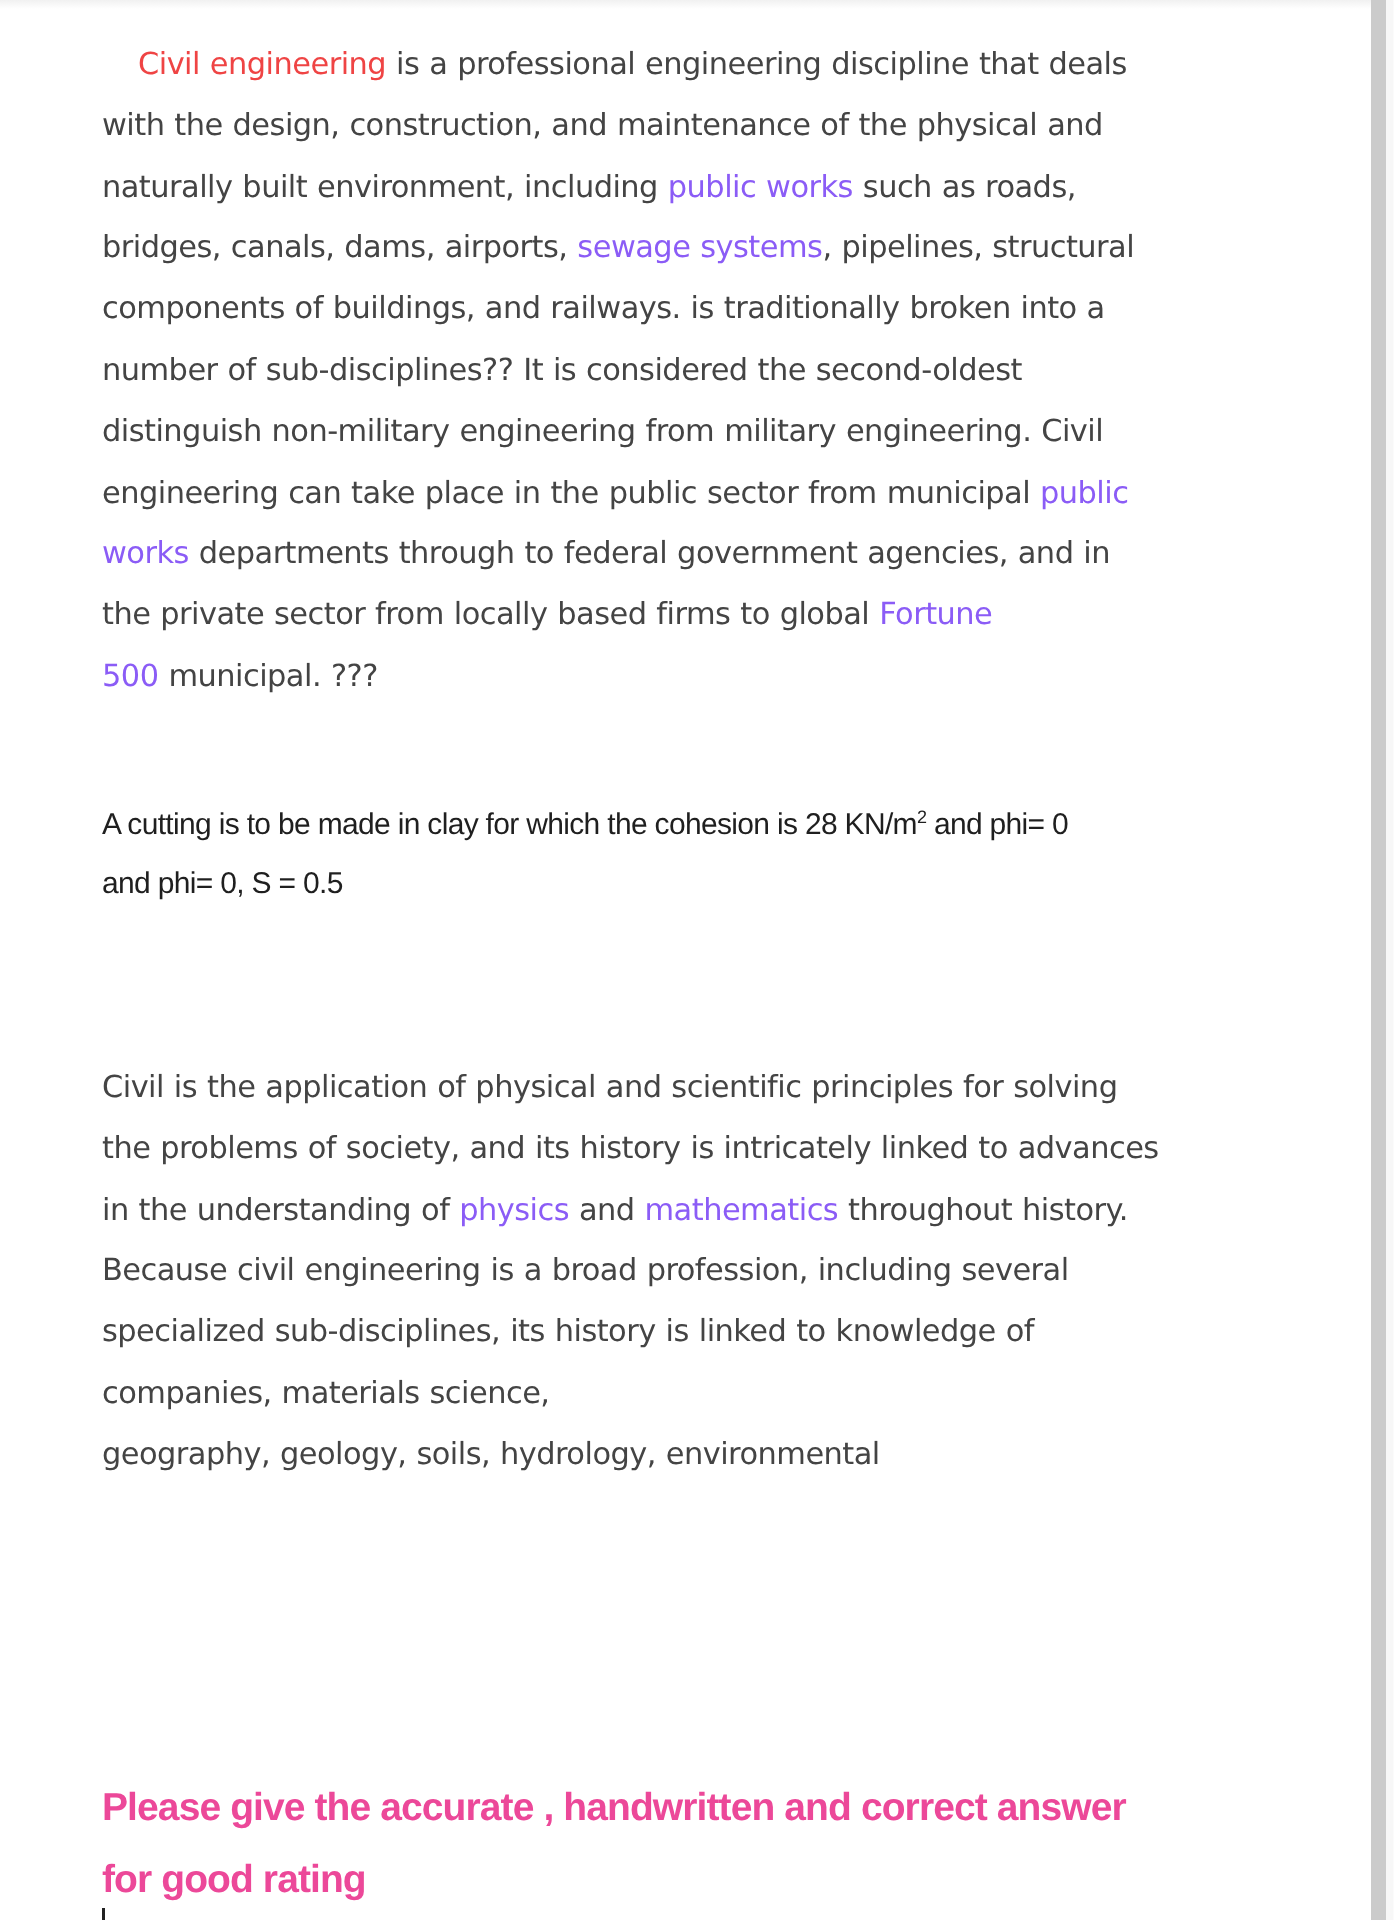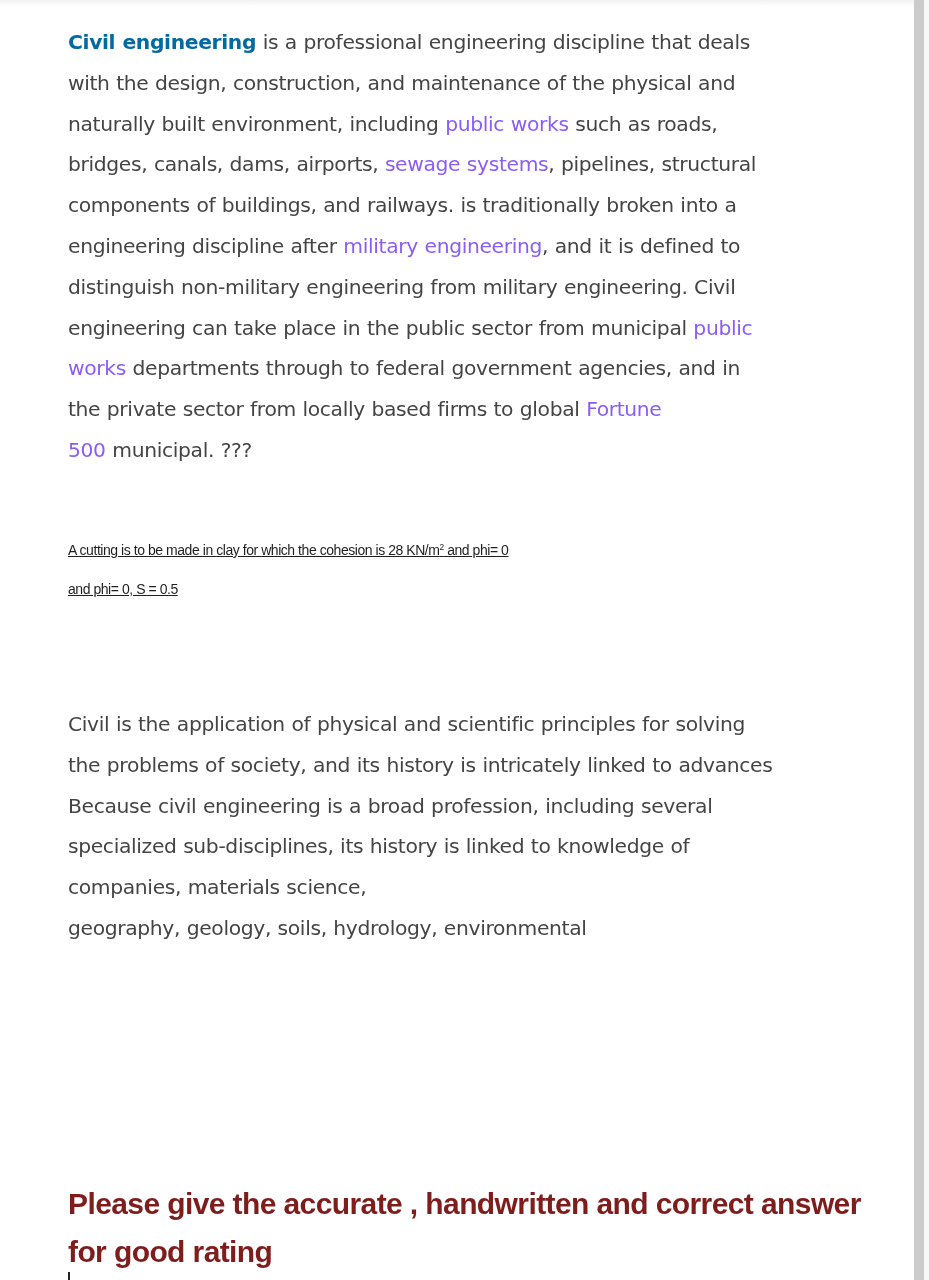--- a/index.html
+++ b/index.html
@@ -40,52 +40,51 @@
   .p-sans {
     font-family: "DejaVu Sans", sans-serif;
     font-size: 20.3px;
     letter-spacing: -0.35px;
     word-spacing: 0.5px;
     line-height: 40.8px;
     color: #444444;
     margin: 0;
   }
   .p-sans .dark { color: #8b5cf6; }
-  .p-sans b { color: #0369a1; font-weight: bold; }
+  .p-sans b { color: #ef4444; font-weight: normal; margin-left: 24px; }
   .p1 { margin-bottom: 0; }
   .p-question {
     font-family: "Liberation Sans", sans-serif;
-    font-size: 14px;
+    font-size: 20px;
     letter-spacing: -0.45px;
     line-height: 38.5px;
     color: #1f1f1f;
     margin: 0;
     position: absolute;
     top: 509px;
     left: 0;
     width: 800px;
-    text-decoration: underline;
   }
   .p3 {
     position: absolute;
     top: 682px;
     left: 0;
     width: 800px;
   }
   .p-request {
     position: absolute;
     top: 1158px;
     left: 0;
     width: 800px;
     font-family: "Liberation Sans", sans-serif;
     font-weight: bold;
-    font-size: 30px;
+    font-size: 26px;
     letter-spacing: -0.6px;
     line-height: 48px;
-    color: #7f1d1d;
+    color: #ec4899;
     margin: 0;
   }
   .line { display: block; white-space: nowrap; }
   .caret {
     position: absolute;
     left: 68px;
     top: 1272px;
     width: 2px;
     height: 8px;
     background: #222;
@@ -98,36 +97,37 @@
 <div class="top-shade"></div>
 
 <div class="content">
 
   <p class="p-sans p1">
     <span class="line"><b>Civil engineering</b><span> is a professional engineering discipline that deals</span></span>
     <span class="line">with the design, construction, and maintenance of the physical and</span>
     <span class="line"><span>naturally built environment, including </span><span class="dark">public works</span><span> such as roads,</span></span>
     <span class="line"><span>bridges, canals, dams, airports, </span><span class="dark">sewage systems</span><span>, pipelines, structural</span></span>
     <span class="line">components of buildings, and railways. is traditionally broken into a</span>
-    <span class="line"><span>engineering discipline after </span><span class="dark">military engineering</span><span>, and it is defined to</span></span>
+    <span class="line">number of sub-disciplines?? It is considered the second-oldest</span>
     <span class="line">distinguish non-military engineering from military engineering. Civil</span>
     <span class="line"><span>engineering can take place in the public sector from municipal </span><span class="dark">public</span></span>
     <span class="line"><span class="dark">works</span><span> departments through to federal government agencies, and in</span></span>
     <span class="line"><span>the private sector from locally based firms to global </span><span class="dark">Fortune</span></span>
     <span class="line"><span class="dark">500</span><span> municipal. ???</span></span>
   </p>
 
   <p class="p-question">
     <span class="line"><span>A cutting is to be made in clay for which the cohesion is 28 KN/m</span><sup>2</sup><span> and phi= 0</span></span>
     <span class="line">and phi= 0, S = 0.5</span>
   </p>
 
   <p class="p-sans p3">
     <span class="line">Civil  is the application of physical and scientific principles for solving</span>
     <span class="line">the problems of society, and its history is intricately linked to advances</span>
+    <span class="line"><span>in the understanding of </span><span class="dark">physics</span><span> and </span><span class="dark">mathematics</span><span> throughout history.</span></span>
     <span class="line">Because civil engineering is a broad profession, including several</span>
     <span class="line">specialized sub-disciplines, its history is linked to knowledge of</span>
     <span class="line">companies, materials science,</span>
     <span class="line">geography, geology, soils, hydrology, environmental</span>
   </p>
 
   <p class="p-request">
     <span class="line">Please give the accurate , handwritten and correct answer</span>
     <span class="line">for good rating</span>
   </p>

